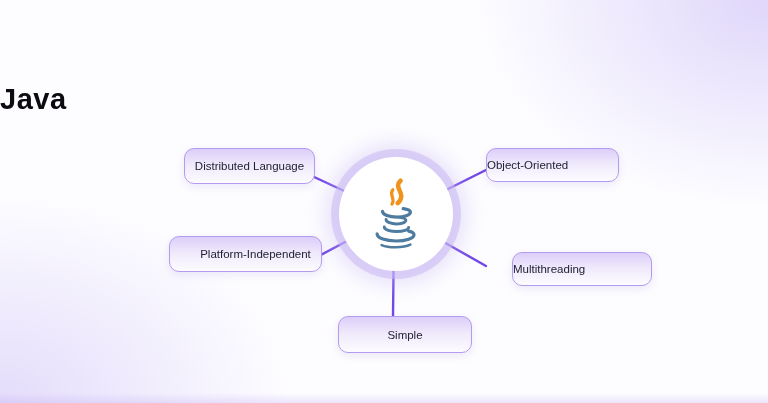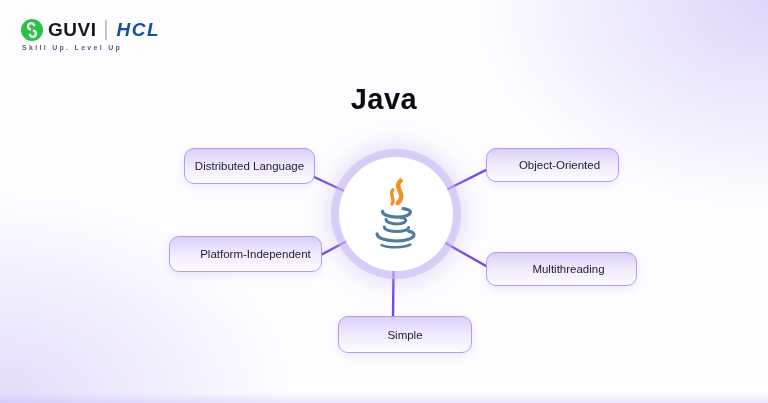--- a/index.html
+++ b/index.html
@@ -14,72 +14,55 @@
   
   .brand{position:absolute;left:21px;top:19px;}
   .logo-row{display:flex;align-items:center;}
   .guvi-icon{width:22px;height:22px;display:inline-block;}
   .guvi-circle{fill:var(--brand_green,#27C246);}
   .guvi-text{font-size:19px;font-weight:700;color:#17171c;letter-spacing:.5px;margin-left:5px;}
   .sep{width:2px;height:20px;background:#c4c7d2;margin:0 9px;border-radius:1px;}
   .hcl-text{font-size:19px;font-style:italic;font-weight:700;color:var(--hcl_blue,#1250A6);letter-spacing:1.5px;}
   .tagline{margin-top:3px;font-size:7px;letter-spacing:2.3px;color:#5f5f66;font-weight:700;padding-left:1px;}
   
-  .title{position:absolute;left:0;right:0;top:83px;margin:0;text-align:center;
+  .title{position:absolute;left:0;right:0;top:83px;margin:0;text-align:left;
     font-size:29px;font-weight:800;letter-spacing:.5px;color:var(--title_text,#0b0b10);}
   
   .diagram{position:absolute;inset:0;}
   .connectors{position:absolute;left:0;top:0;width:768px;height:403px;z-index:1;}
   .connectors line{stroke:var(--line,#7348E6);stroke-width:2.4;stroke-linecap:round;}
   .node{
     position:absolute;z-index:2;height:34px;border-radius:10px;
     border:1px solid var(--node_border,#B39BEF);
     background:linear-gradient(180deg,var(--node_fill_top,#DCCEF9) 0%,#efe9fb 45%,#fdfcff 100%);
     display:flex;align-items:center;
     font-size:11.5px;font-weight:500;color:#232136;
     box-shadow:0 3px 8px rgba(110,80,200,.12);
   }
   .node.center-text{justify-content:center;}
-  .node.left-text{padding-left:14px;box-sizing:border-box;justify-content:center;}
+  .node.left-text{box-sizing:border-box;}
   .node-dl{left:184px;top:148px;width:129px;}
   .node-oo{left:486px;top:148px;width:133px;}
   .node-pi{left:169px;top:236px;width:131px;padding-left:20px;}
-  .node-mt{left:486px;top:252px;width:151px;}
+  .node-mt{left:512px;top:252px;width:140px;}
   .node-simple{left:338px;top:316px;width:132px;height:35px;}
   .hub{
     position:absolute;z-index:3;left:339px;top:157px;width:114px;height:114px;border-radius:50%;
     background:#fff;display:flex;align-items:center;justify-content:center;
     box-shadow:0 0 0 8px rgba(201,184,242,.55), 0 0 20px 14px rgba(201,184,242,.38);
   }
   .java-logo{width:56px;height:72px;}
   .steam{stroke:var(--steam,#F0921E);fill:none;stroke-linecap:round;}
   .cup{stroke:var(--cup,#4E7CA1);fill:none;stroke-linecap:round;}
 </style>
 </head>
 <body>
 
 <div class="canvas">
 
-  <header class="brand">
-    <div class="logo-row">
-      <span class="guvi-icon">
-        <svg viewBox="0 0 22 22" width="22" height="22">
-          <circle class="guvi-circle" cx="11" cy="11" r="11"></circle>
-          <g fill="none" stroke="#ffffff" stroke-width="2.4" stroke-linecap="round">
-            <path d="M13.2 6.2 a3.2 3.2 0 1 0 -4.2 4.1"></path>
-            <path d="M8.8 15.8 a3.2 3.2 0 1 0 4.2 -4.1"></path>
-          </g>
-        </svg>
-      </span>
-      <span class="guvi-text">GUVI</span>
-      <span class="sep"></span>
-      <span class="hcl-text">HCL</span>
-    </div>
-    <div class="tagline">Skill Up. Level Up</div>
-  </header>
 
   <h1 class="title">Java</h1>
 
   <div class="diagram">
 
     <svg class="connectors" viewBox="0 0 768 403">
       <line x1="299" y1="170" x2="396" y2="215"></line>
       <line x1="486" y1="170" x2="396" y2="215"></line>
       <line x1="300" y1="266" x2="396" y2="215"></line>
       <line x1="486" y1="266" x2="396" y2="215"></line>

